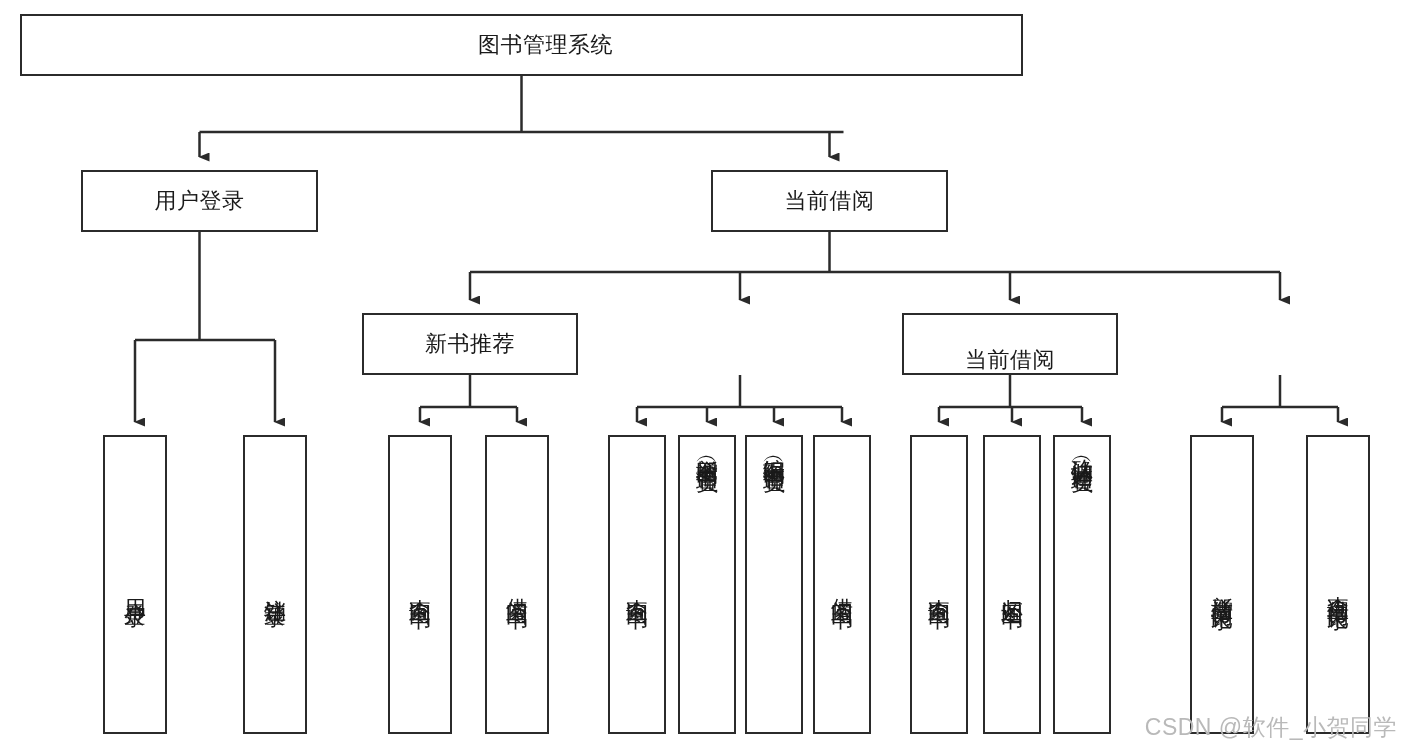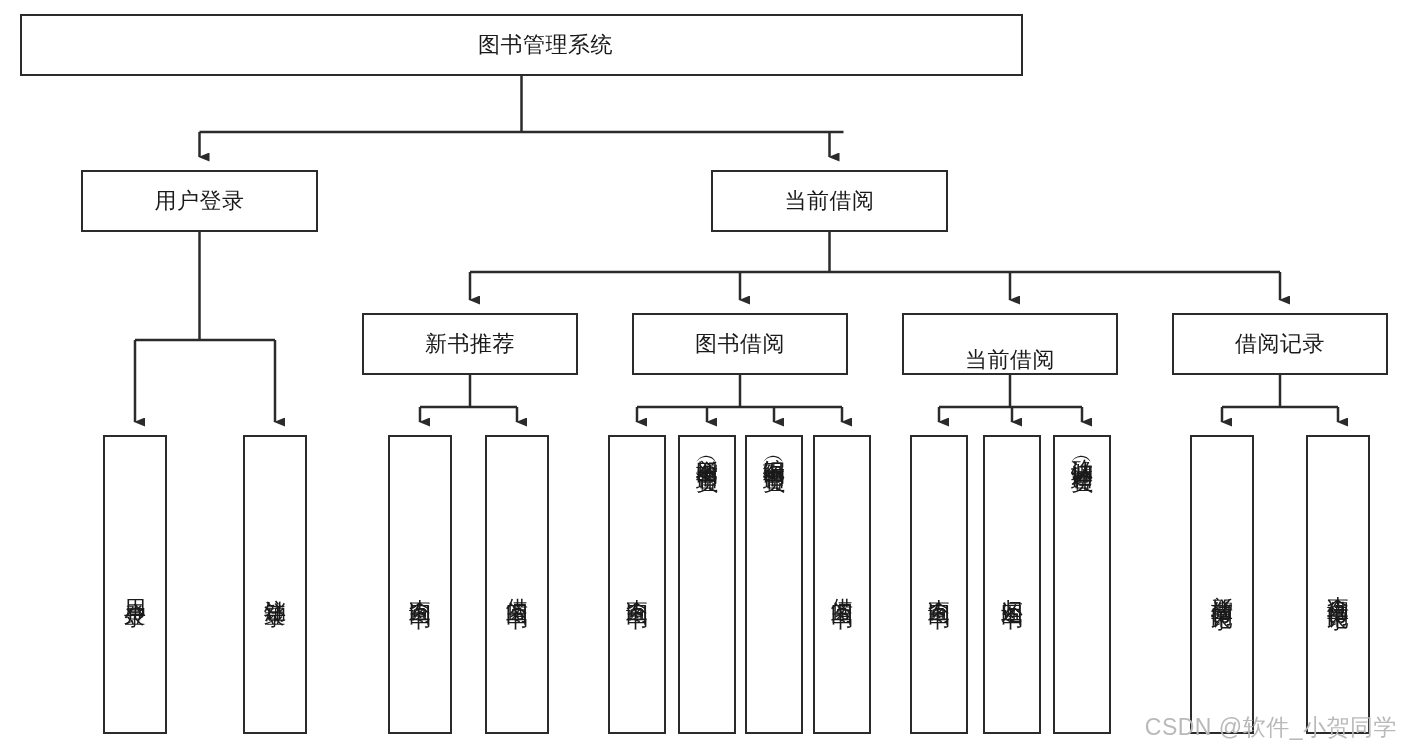--- a/index.html
+++ b/index.html
@@ -131,28 +131,22 @@
   <div class="node horiz" style="left:81px; top:170px; width:237px; height:62px;">
     <span class="label">用户登录</span>
   </div>
   <div class="node horiz" style="left:711px; top:170px; width:237px; height:62px;">
     <span class="label">当前借阅</span>
   </div>
 
   <div class="node horiz" style="left:362px; top:313px; width:216px; height:62px;">
     <span class="label">新书推荐</span>
   </div>
-  <div class="node horiz" style="left:632px; top:313px; width:216px; height:62px;">
-    <span class="label">图书借阅</span>
-  </div>
   <div class="node horiz" style="left:902px; top:313px; width:216px; height:62px;align-items:flex-end;">
     <span class="label">当前借阅</span>
-  </div>
-  <div class="node horiz" style="left:1172px; top:313px; width:216px; height:62px;">
-    <span class="label">借阅记录</span>
   </div>
 
   <div class="node vert" style="left:103px; top:435px; width:64px; height:299px; align-items:center;">
     <span class="label">用户登录</span>
   </div>
   <div class="node vert" style="left:243px; top:435px; width:64px; height:299px; align-items:center;">
     <span class="label">注销登录</span>
   </div>
 
   <div class="node vert" style="left:388px; top:435px; width:64px; height:299px; align-items:center;">

